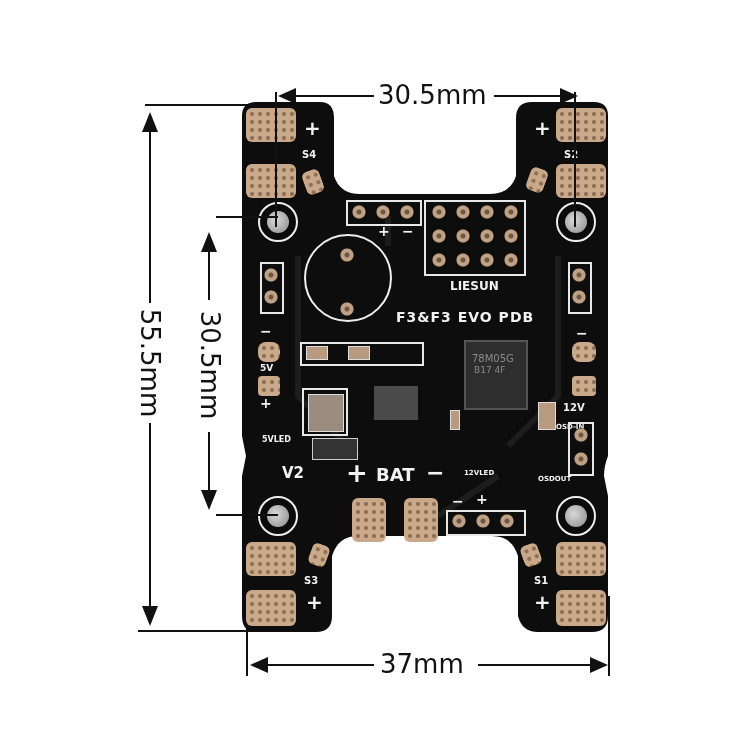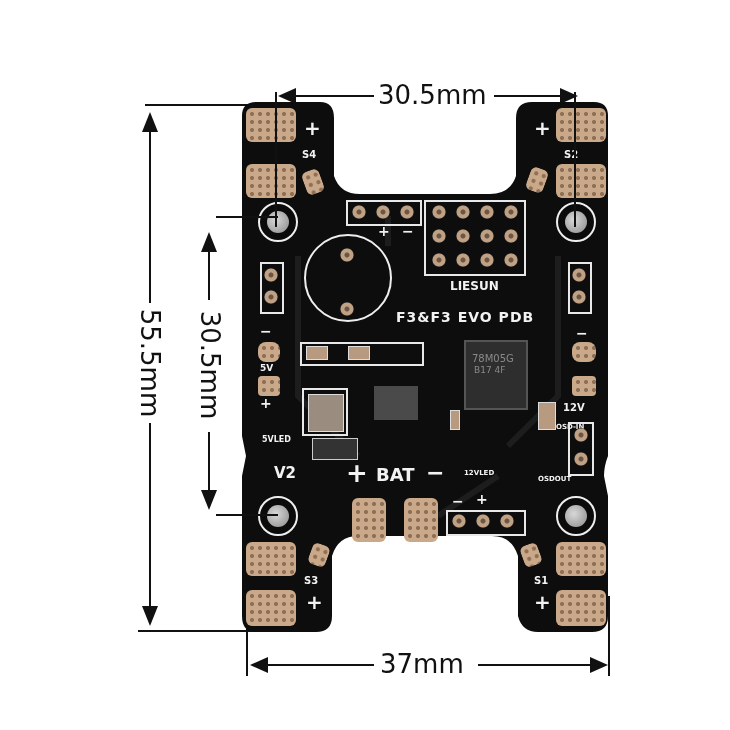--- a/index.html
+++ b/index.html
@@ -115,21 +115,21 @@
 
   <div class="outline" style="left:22px;top:166px;width:20px;height:48px;"></div>
   <div class="th" style="left:26px;top:172px;"></div>
   <div class="th" style="left:26px;top:194px;"></div>
   <div class="silk" style="left:22px;top:228px;font-size:14px;">−</div>
   <div class="pad" style="left:20px;top:246px;width:22px;height:20px;border-radius:8px;"></div>
   <div class="silk" style="left:22px;top:268px;font-size:9px;">5V</div>
   <div class="pad" style="left:20px;top:280px;width:22px;height:20px;border-radius:4px;"></div>
   <div class="silk" style="left:22px;top:300px;font-size:14px;">+</div>
   <div class="silk" style="left:24px;top:340px;font-size:8px;">5VLED</div>
-  <div class="silk" style="left:36px;top:370px;font-size:15px;">V2</div>
+  <div class="silk" style="left:44px;top:370px;font-size:15px;">V2</div>
 
   <div class="outline" style="left:330px;top:166px;width:20px;height:48px;"></div>
   <div class="th" style="left:334px;top:172px;"></div>
   <div class="th" style="left:334px;top:194px;"></div>
   <div class="silk" style="left:338px;top:230px;font-size:14px;">−</div>
   <div class="pad" style="left:334px;top:246px;width:24px;height:20px;border-radius:8px;"></div>
   <div class="silk" style="left:325px;top:268px;font-size:10px;margin-top:39px;">12V</div>
   <div class="pad" style="left:334px;top:280px;width:24px;height:20px;border-radius:4px;"></div>
   <div class="silk" style="left:318px;top:328px;font-size:7px;">OSD-IN</div>
   <div class="outline" style="left:330px;top:326px;width:22px;height:50px;"></div>

